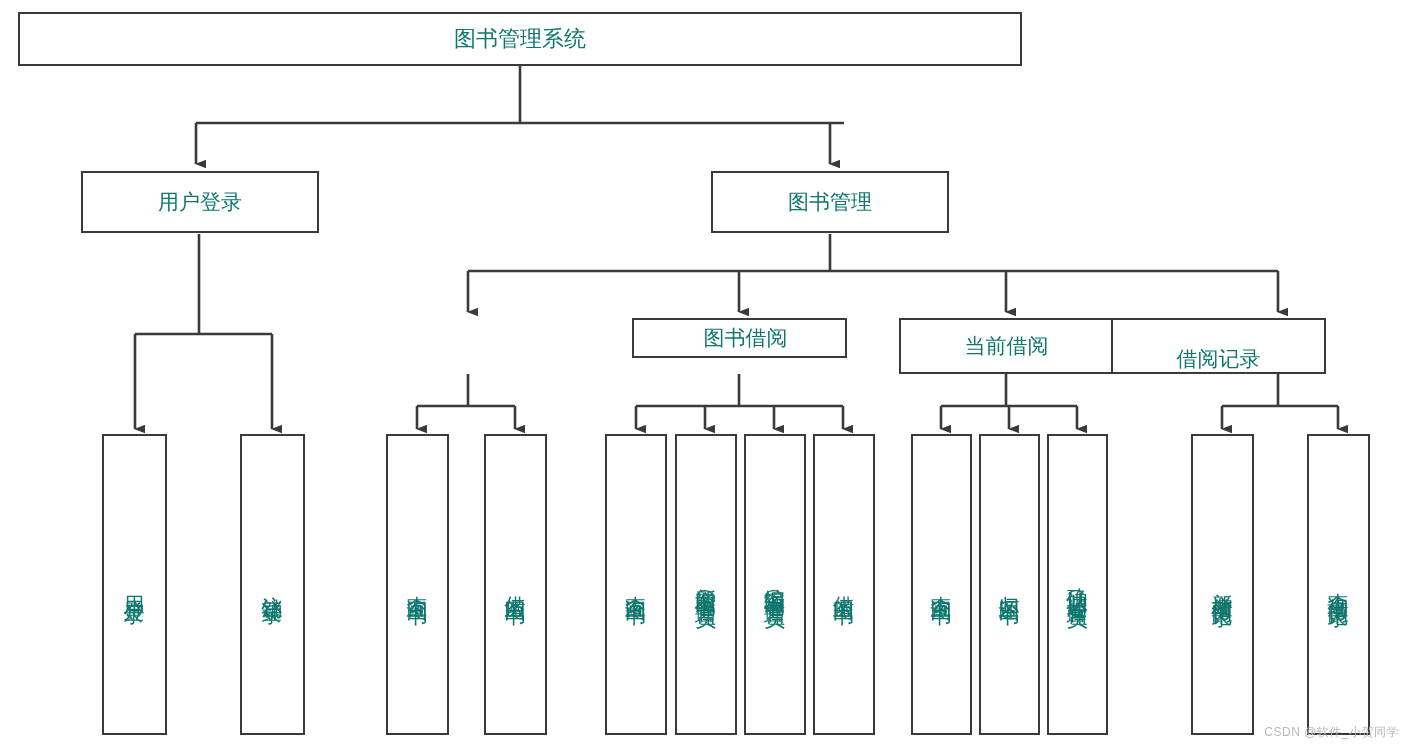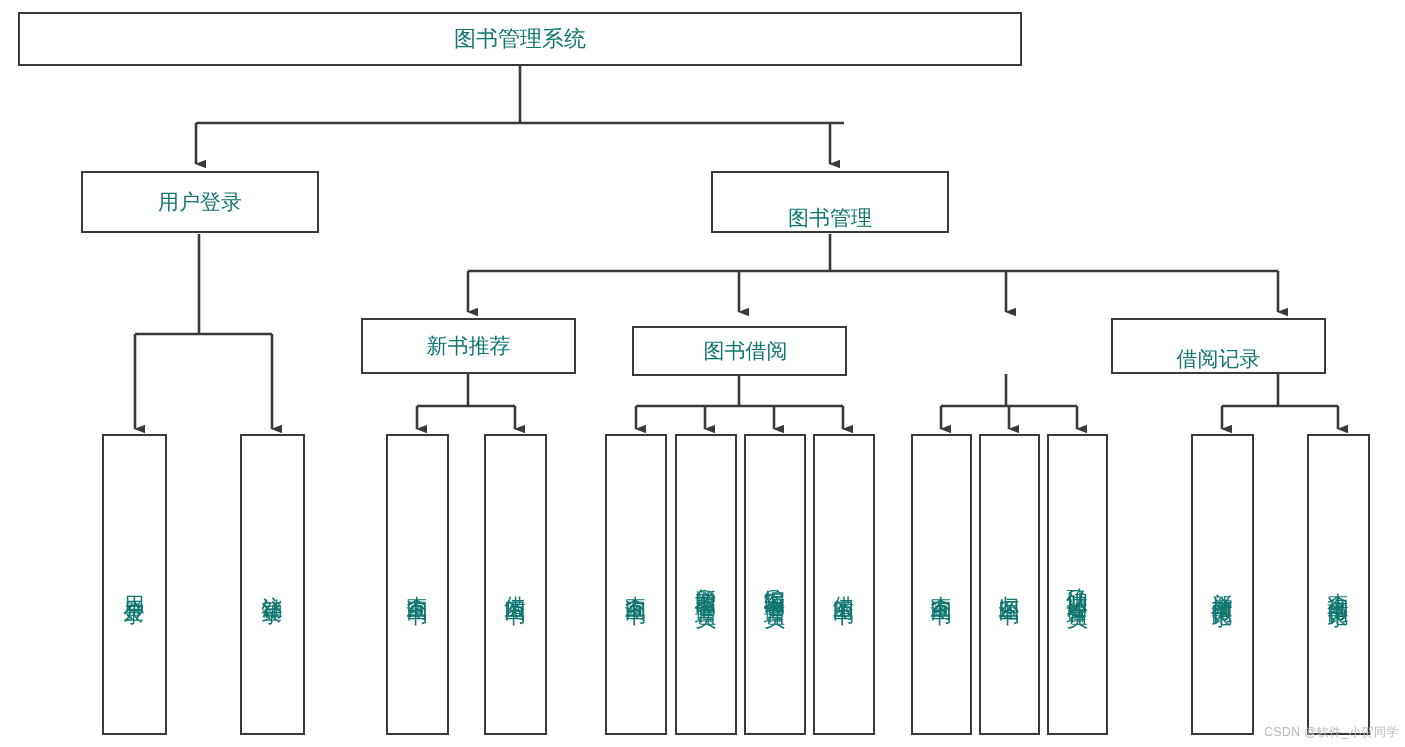--- a/index.html
+++ b/index.html
@@ -130,29 +130,29 @@
     </g>
   </svg>
 
   <div class="node horiz root" style="left:18px; top:12px; width:1004px; height:54px;">
     <span class="node-label">图书管理系统</span>
   </div>
 
   <div class="node horiz" style="left:81px; top:171px; width:238px; height:62px;">
     <span class="node-label">用户登录</span>
   </div>
-  <div class="node horiz" style="left:711px; top:171px; width:238px; height:62px;align-items:flex-end;">
+  <div class="node horiz" style="left:711px; top:171px; width:238px; height:62px;">
     <span class="node-label">图书管理</span>
   </div>
 
-  <div class="node horiz" style="left:361px; top:318px; width:215px; height:56px;">
-    <span class="node-label">新书推荐</span>
-  </div>
-  <div class="node horiz" style="left:632px; top:326px; width:215px; height:50px;padding-left:12px;">
+  <div class="node horiz" style="left:632px; top:318px; width:215px; height:40px;padding-left:12px;">
     <span class="node-label">图书借阅</span>
+  </div>
+  <div class="node horiz" style="left:899px; top:318px; width:215px; height:56px;">
+    <span class="node-label">当前借阅</span>
   </div>
   <div class="node horiz" style="left:1111px; top:318px; width:215px; height:56px;align-items:flex-end;">
     <span class="node-label">借阅记录</span>
   </div>
 
   <div class="node vert" style="left:102px; top:434px; width:65px; height:301px;">
     <span class="node-label">用户登录</span>
   </div>
   <div class="node vert" style="left:240px; top:434px; width:65px; height:301px;">
     <span class="node-label">注销登录</span>

